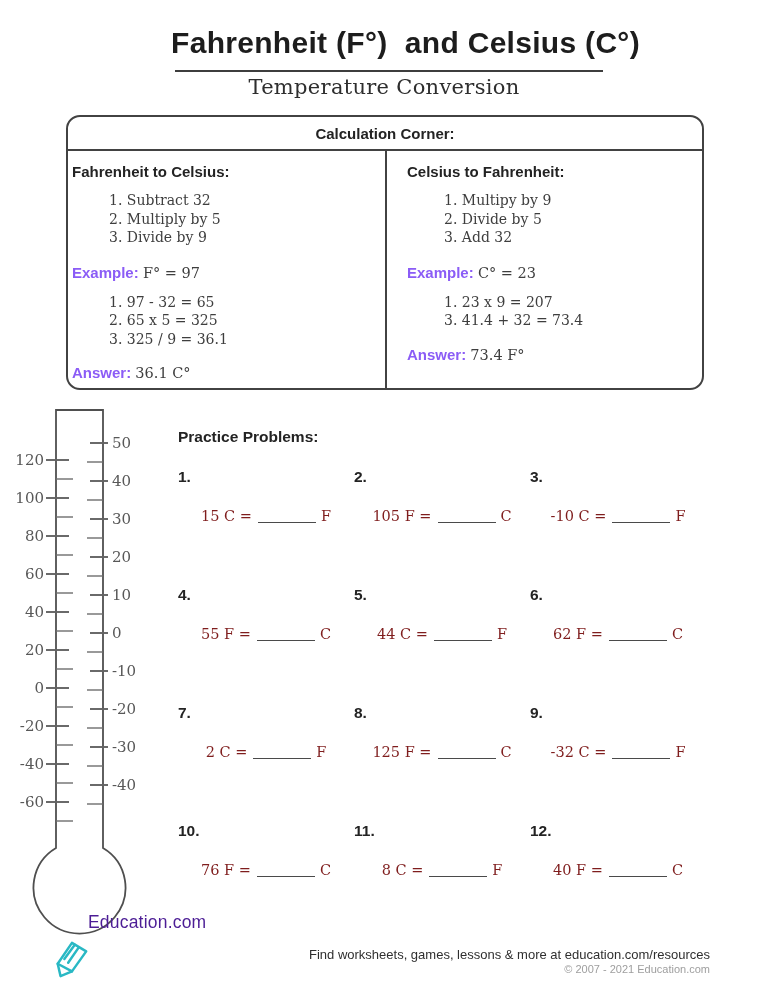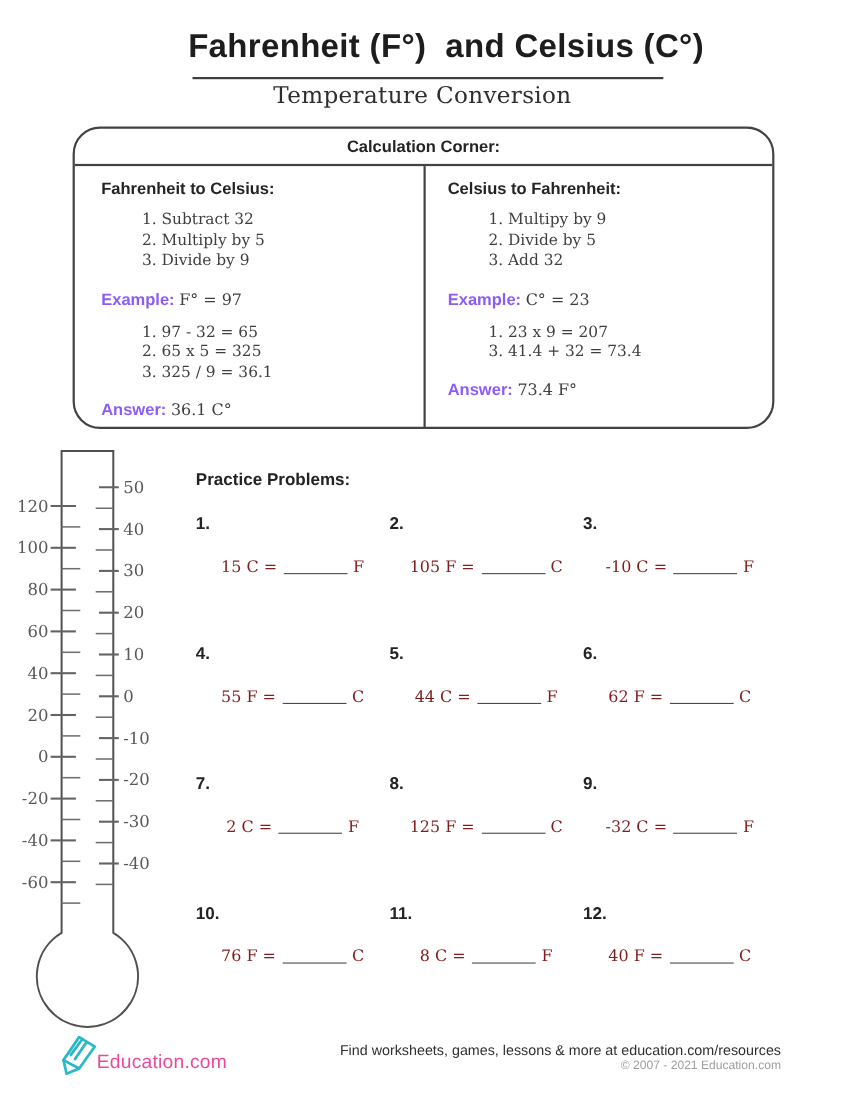--- a/index.html
+++ b/index.html
@@ -14,28 +14,28 @@
     font-size:30px;font-weight:700;color:#1d1d1d;letter-spacing:.3px;white-space:pre;padding-left:43px;
   }
   .title-rule{left:175px;top:70px;width:428px;border-top:2px solid #3e3e3e;height:0;}
   .page-subtitle{
     left:0;right:0;top:75px;text-align:center;
     font-family:"DejaVu Serif", serif;font-size:21px;color:#2e2e2e;letter-spacing:.3px;
   }
   
   .calc-box{
     left:66px;top:115px;width:638px;height:275px;
-    border:2px solid #424242;border-radius:25px;background:#fff;box-sizing:border-box;
+    border:2px solid #424242;border-radius:14px;background:#fff;box-sizing:border-box;
   }
   .calc-header{
     text-align:center;font-weight:700;font-size:15px;padding:8px 0 7px 0;
     border-bottom:2px solid #424242;color:#232323;
   }
   .calc-cols{display:flex;height:238px;}
-  .calc-col{flex:1 1 50%;padding:0 8px 0 24px;box-sizing:border-box;}
+  .calc-col{flex:1 1 50%;padding:0 8px 0 4px;box-sizing:border-box;}
   .calc-col.right{border-left:2px solid #424242;padding-left:20px;}
   .col-heading{font-weight:700;font-size:15px;margin-top:12px;color:#232323;}
   .serif{font-family:"DejaVu Serif", serif;color:#3e3e3e;margin-top:28px;}
   .steps{margin-top:11px;margin-left:37px;font-size:14px;line-height:18.5px;}
   .steps div,.work div{font-family:"DejaVu Serif", serif;color:#3e3e3e;}
   .example-line{margin-top:17px;font-size:15px;}
   .example-line b,.answer-line b{font-size:15px;color:#8b5cf6;text-align:right;}
   .example-line .serif,.answer-line .serif{font-size:14.5px;}
   .work{margin-top:12px;margin-left:37px;font-size:14px;line-height:18.5px;}
   .answer-line{margin-top:16px;font-size:15px;}
@@ -53,21 +53,21 @@
   .pnum{font-weight:700;font-size:15.5px;color:#232323;}
   .peq{
     margin-top:22px;text-align:center;
     font-family:"DejaVu Serif", serif;font-size:14.5px;color:#7f1d1d;white-space:nowrap;
   }
   .blank{
     display:inline-block;width:58px;height:11px;
     border-bottom:1.4px solid #4a4a4a;margin:0 5px 0 6px;position:relative;top:2px;
   }
   
-  .brand-text{left:88px;top:955px;font-size:17.5px;color:#ec4899;letter-spacing:.2px;}
+  .brand-text{left:88px;top:912px;font-size:17.5px;color:#4c1d95;letter-spacing:.2px;}
   .tagline{right:58px;top:947px;font-size:13px;color:#2f2f2f;text-align:right;}
   .copyright{right:58px;top:963px;font-size:11px;color:#9e9e9e;text-align:right;}
 </style>
 </head>
 <body>
 
 <div class="abs page-title">Fahrenheit (F°)  and Celsius (C°)</div>
 <div class="abs title-rule"></div>
 <div class="abs page-subtitle">Temperature Conversion</div>
 

